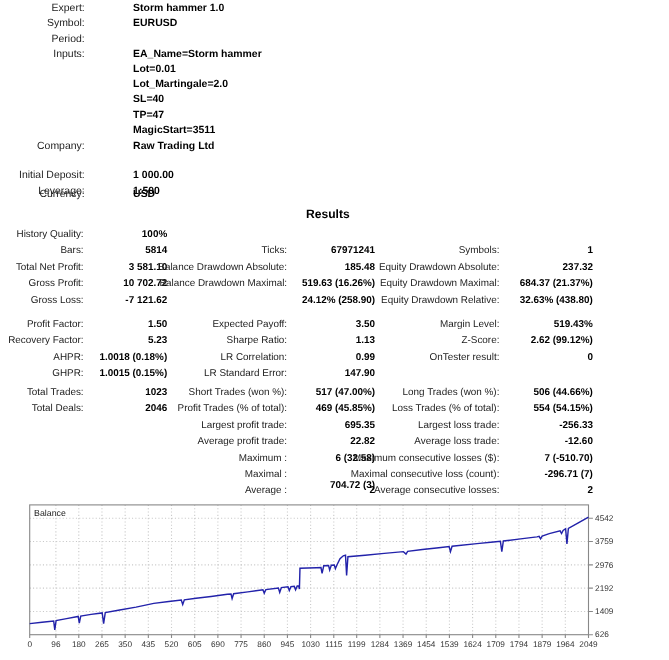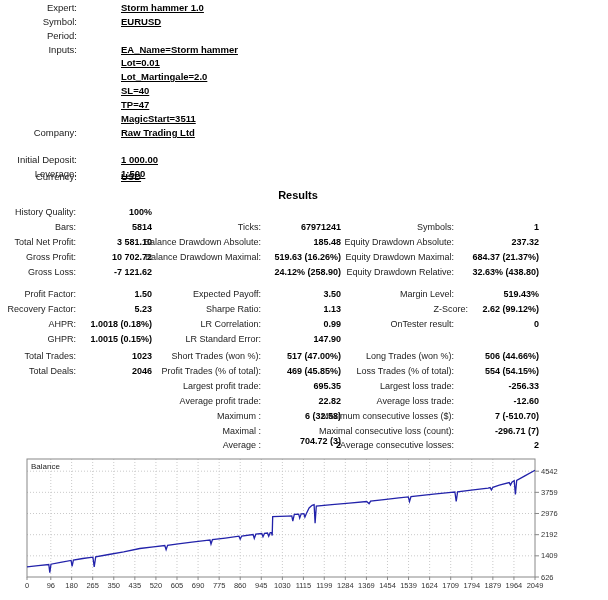--- a/index.html
+++ b/index.html
@@ -1,20 +1,20 @@
 <!DOCTYPE html>
 <html><head>
 <meta charset="utf-8">
 <style>
   html,body{margin:0;padding:0;background:#fff;}
   .page{position:relative;width:608px;height:600px;background:#fff;overflow:hidden;
         font-family:"Liberation Sans",sans-serif;color:#000;}
   .hrow,.srow{position:absolute;left:0;width:528px;height:14px;line-height:14px;padding-left:40px;}
   .hlabel{position:absolute;right:491px;top:0;font-size:9.5px;color:#222;white-space:nowrap;}
-  .hvalue{position:absolute;left:121px;top:0;font-size:9.5px;font-weight:bold;white-space:nowrap;text-decoration:underline;}
+  .hvalue{position:absolute;left:121px;top:0;font-size:9.5px;font-weight:bold;white-space:nowrap;}
   .results-title{position:absolute;top:189px;left:0;width:596px;text-align:center;
                  font-size:11px;font-weight:bold;}
   .cell{position:absolute;top:0;font-size:9px;white-space:nowrap;}
   .lab{color:#1c1c1c;}
   .val{font-weight:bold;color:#000;}
   .chart-svg{position:absolute;top:450px;left:0;}
   text{font-family:"Liberation Sans",sans-serif;}
 </style>
 </head>
 <body>
@@ -111,21 +111,21 @@
         <span class="cell lab" style="right: 307px;">Expected Payoff:</span>
         <span class="cell val" style="right: 227px;">3.50</span>
         <span class="cell lab" style="right: 114px;">Margin Level:</span>
         <span class="cell val" style="right: 29px;">519.43%</span>
       </div>
       <div class="srow" style="top: 301.5px;">
         <span class="cell lab" style="right: 492px;">Recovery Factor:</span>
         <span class="cell val" style="right: 416px;">5.23</span>
         <span class="cell lab" style="right: 307px;">Sharpe Ratio:</span>
         <span class="cell val" style="right: 227px;">1.13</span>
-        <span class="cell lab" style="right: 100px;">Z-Score:</span>
+        <span class="cell lab" style="right: 114px;">Z-Score:</span>
         <span class="cell val" style="right: 29px;">2.62 (99.12%)</span>
       </div>
       <div class="srow" style="top: 316.5px;">
         <span class="cell lab" style="right: 492px;">AHPR:</span>
         <span class="cell val" style="right: 416px;">1.0018 (0.18%)</span>
         <span class="cell lab" style="right: 307px;">LR Correlation:</span>
         <span class="cell val" style="right: 227px;">0.99</span>
         <span class="cell lab" style="right: 114px;">OnTester result:</span>
         <span class="cell val" style="right: 29px;">0</span>
       </div>

